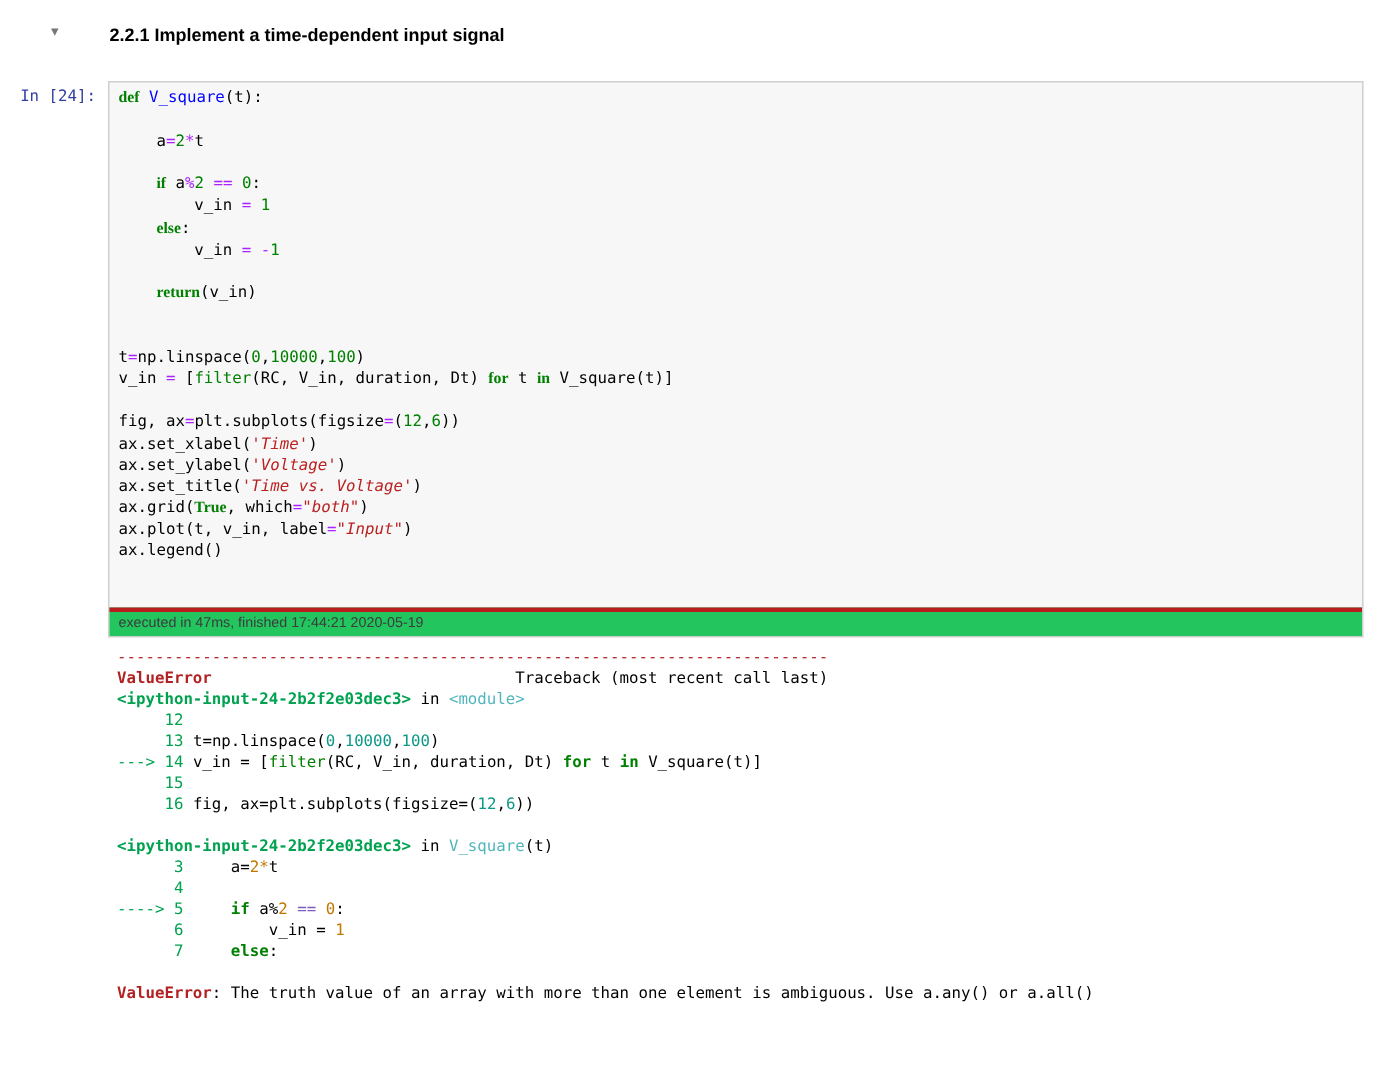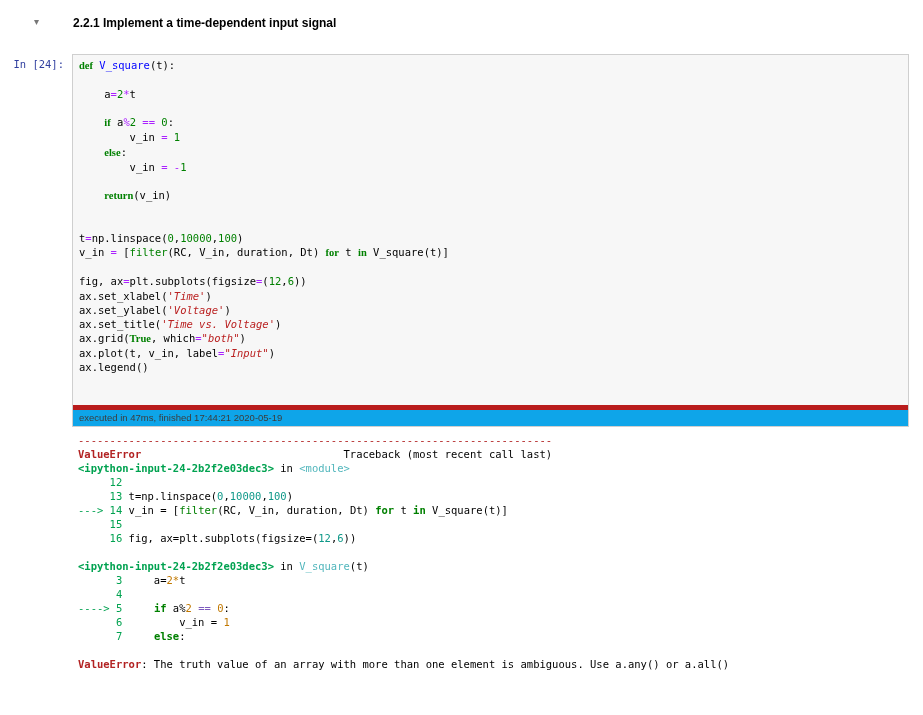--- a/index.html
+++ b/index.html
@@ -36,21 +36,21 @@
     width: 837px; flex: 0 0 837px;
     border: 1px solid #cfcfcf; background: #f7f7f7;
   }
   .code-lines {
     padding: 3px 6px;
     font-family: "DejaVu Sans Mono", monospace;
     font-size: 10.5px; line-height: 14.1px; white-space: pre;
     cursor: text;
   }
   .exec-bar {
-    border-top: 5px solid #b91c1c; background: #0ea5e9;
+    border-top: 3px solid #b91c1c; background: #22c55e;
     font-size: 9.5px; color: #3c3c3c; padding: 2px 6px 3px 6px;
   }
 
   
   .output-row { margin: 6px 10px 0 72px; }
   .traceback {
     padding-left: 6px;
     font-family: "DejaVu Sans Mono", monospace;
     font-size: 10.5px; line-height: 14px; white-space: pre;
   }

